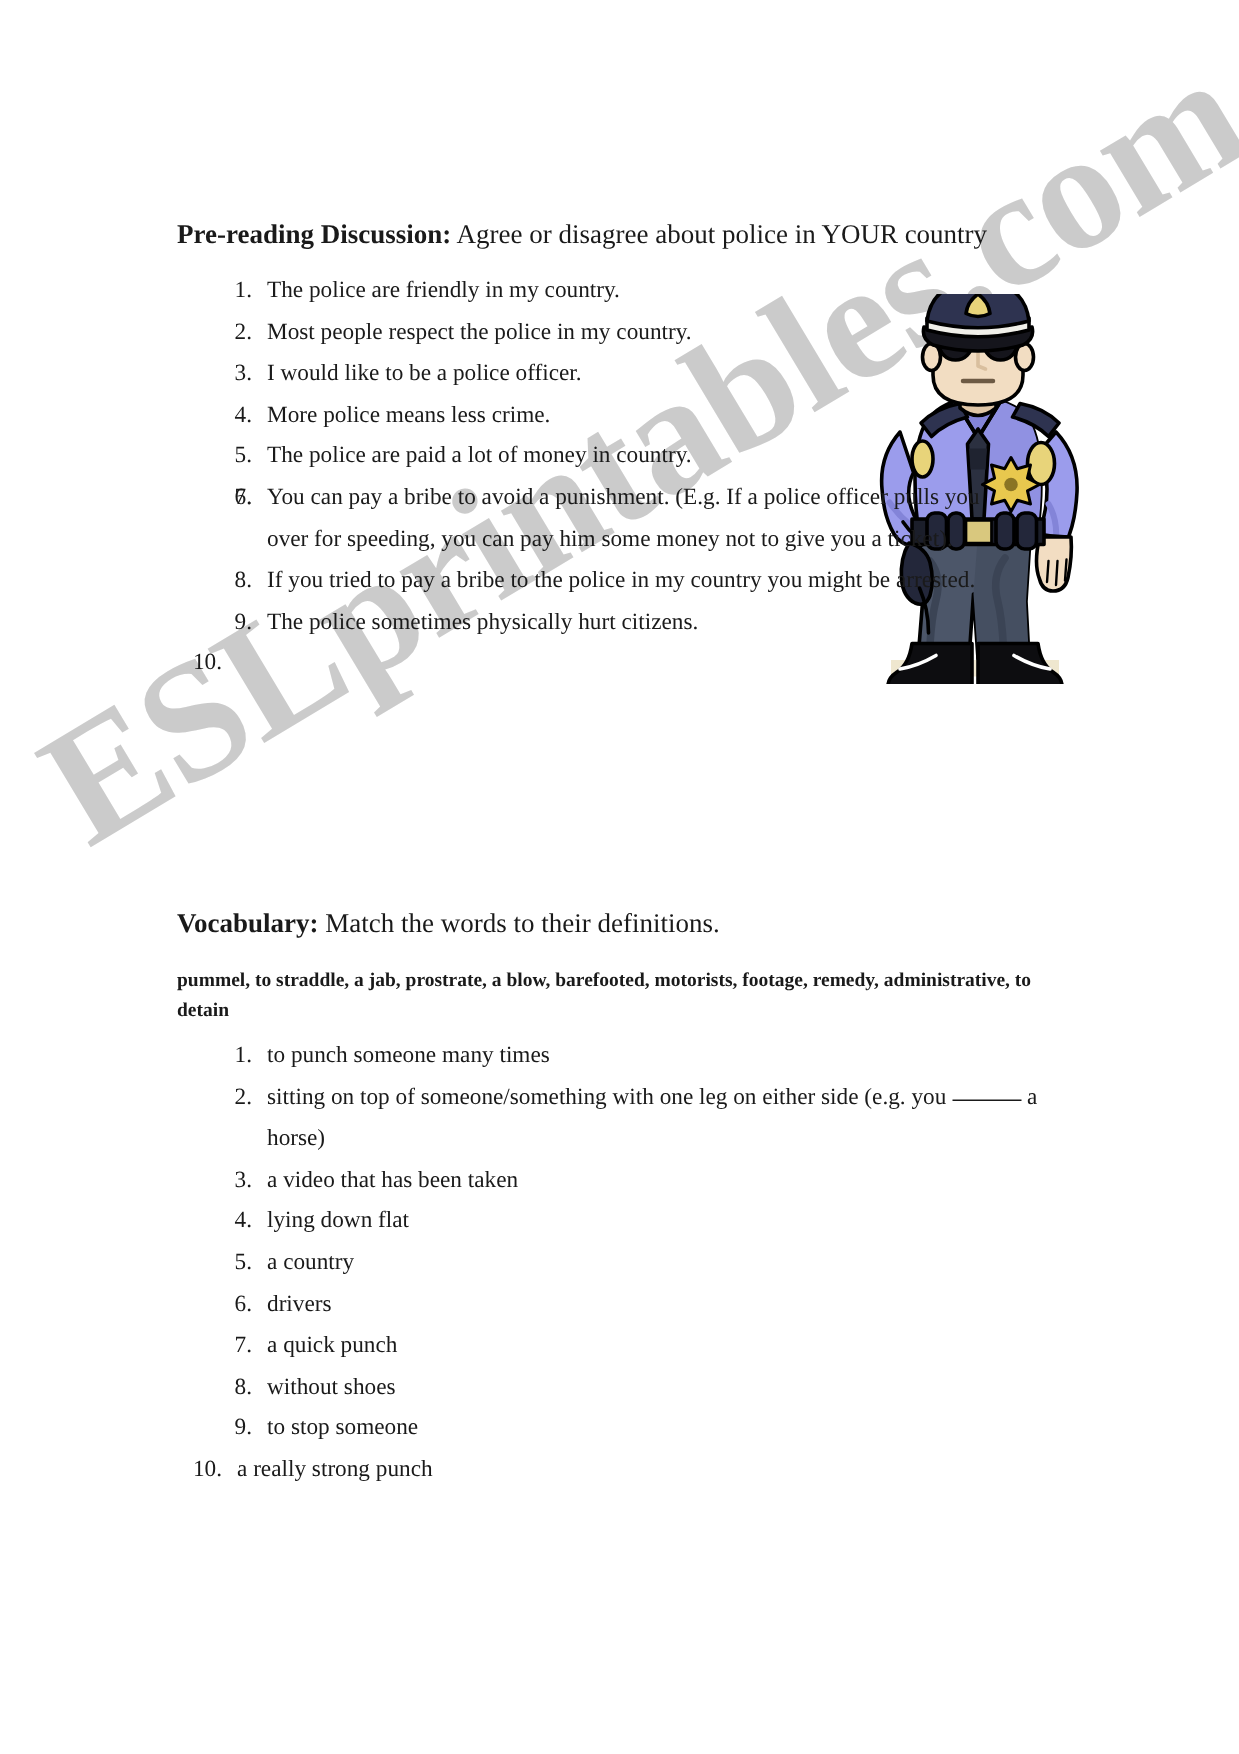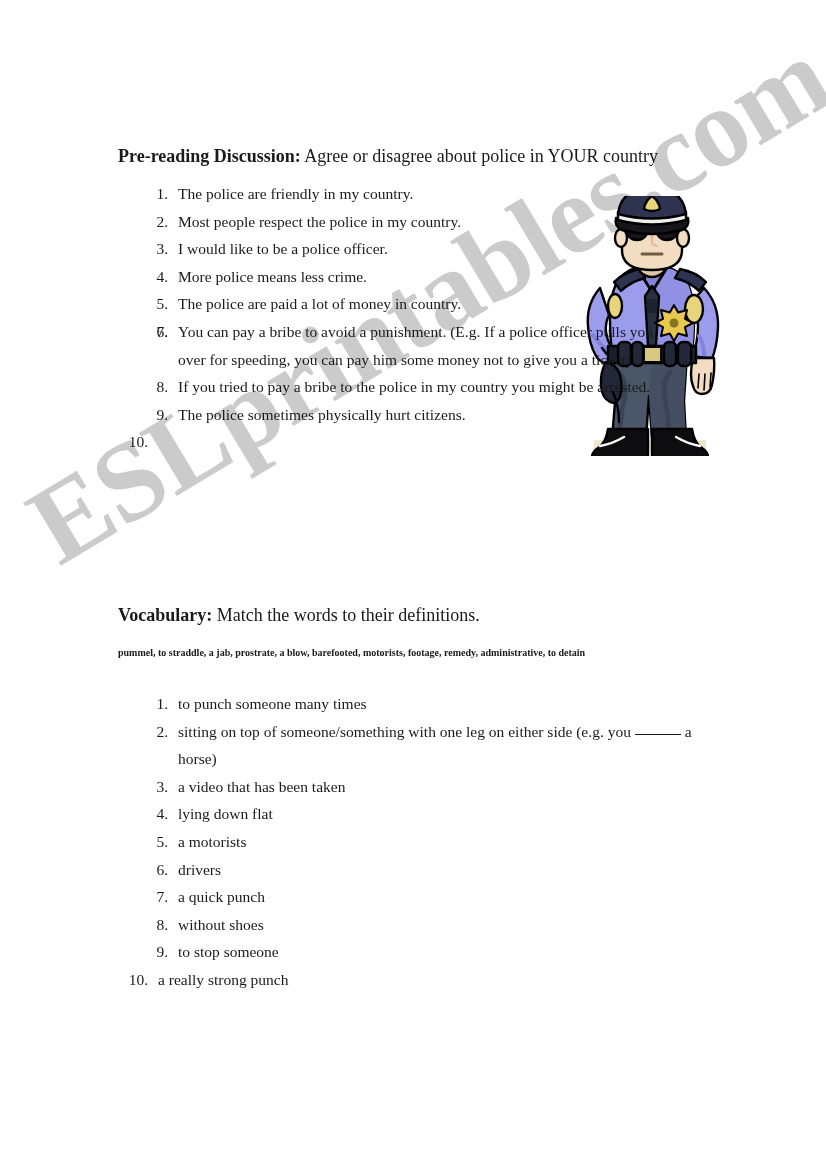--- a/index.html
+++ b/index.html
@@ -57,21 +57,21 @@
   }
 
   #discussion-heading { top: 146px; }
   #vocab-heading { top: 605px; }
 
   .wordbank {
     position: absolute;
     left: 118px;
     top: 643px;
     width: 600px;
-    font-size: 10px;
+    font-size: 13px;
     font-weight: 700;
     line-height: 20px;
   }
 
   ol.worksheet-list {
     position: absolute;
     margin: 0;
     padding: 0;
     list-style: none;
     font-size: 15.5px;
@@ -240,21 +240,21 @@
       <span class="lead">Vocabulary:</span><span> Match the words to their definitions.</span>
     </div>
 
     <div class="wordbank">pummel, to straddle, a jab, prostrate, a blow, barefooted, motorists, footage, remedy, administrative, to detain</div>
 
     <ol class="worksheet-list" id="vocab-list">
       <li><span class="num">1.</span><span>to punch someone many times</span></li>
       <li><span class="num">2.</span><span>sitting on top of someone/something with one leg on either side (e.g. you </span><span class="blank-line"></span><span> a horse)</span></li>
       <li><span class="num">3.</span><span>a video that has been taken</span></li>
       <li><span class="num">4.</span><span>lying down flat</span></li>
-      <li><span class="num">5.</span><span>a motorists</span></li>
+      <li><span class="num">5.</span><span>a country</span></li>
       <li><span class="num">6.</span><span>drivers</span></li>
       <li><span class="num">7.</span><span>a quick punch</span></li>
       <li><span class="num">8.</span><span>without shoes</span></li>
       <li><span class="num">9.</span><span>to stop someone</span></li>
       <li style="margin-left:-20px;"><span class="num">10.</span><span>a really strong punch</span></li>
     </ol>
 
   </div>
 </div>
 

